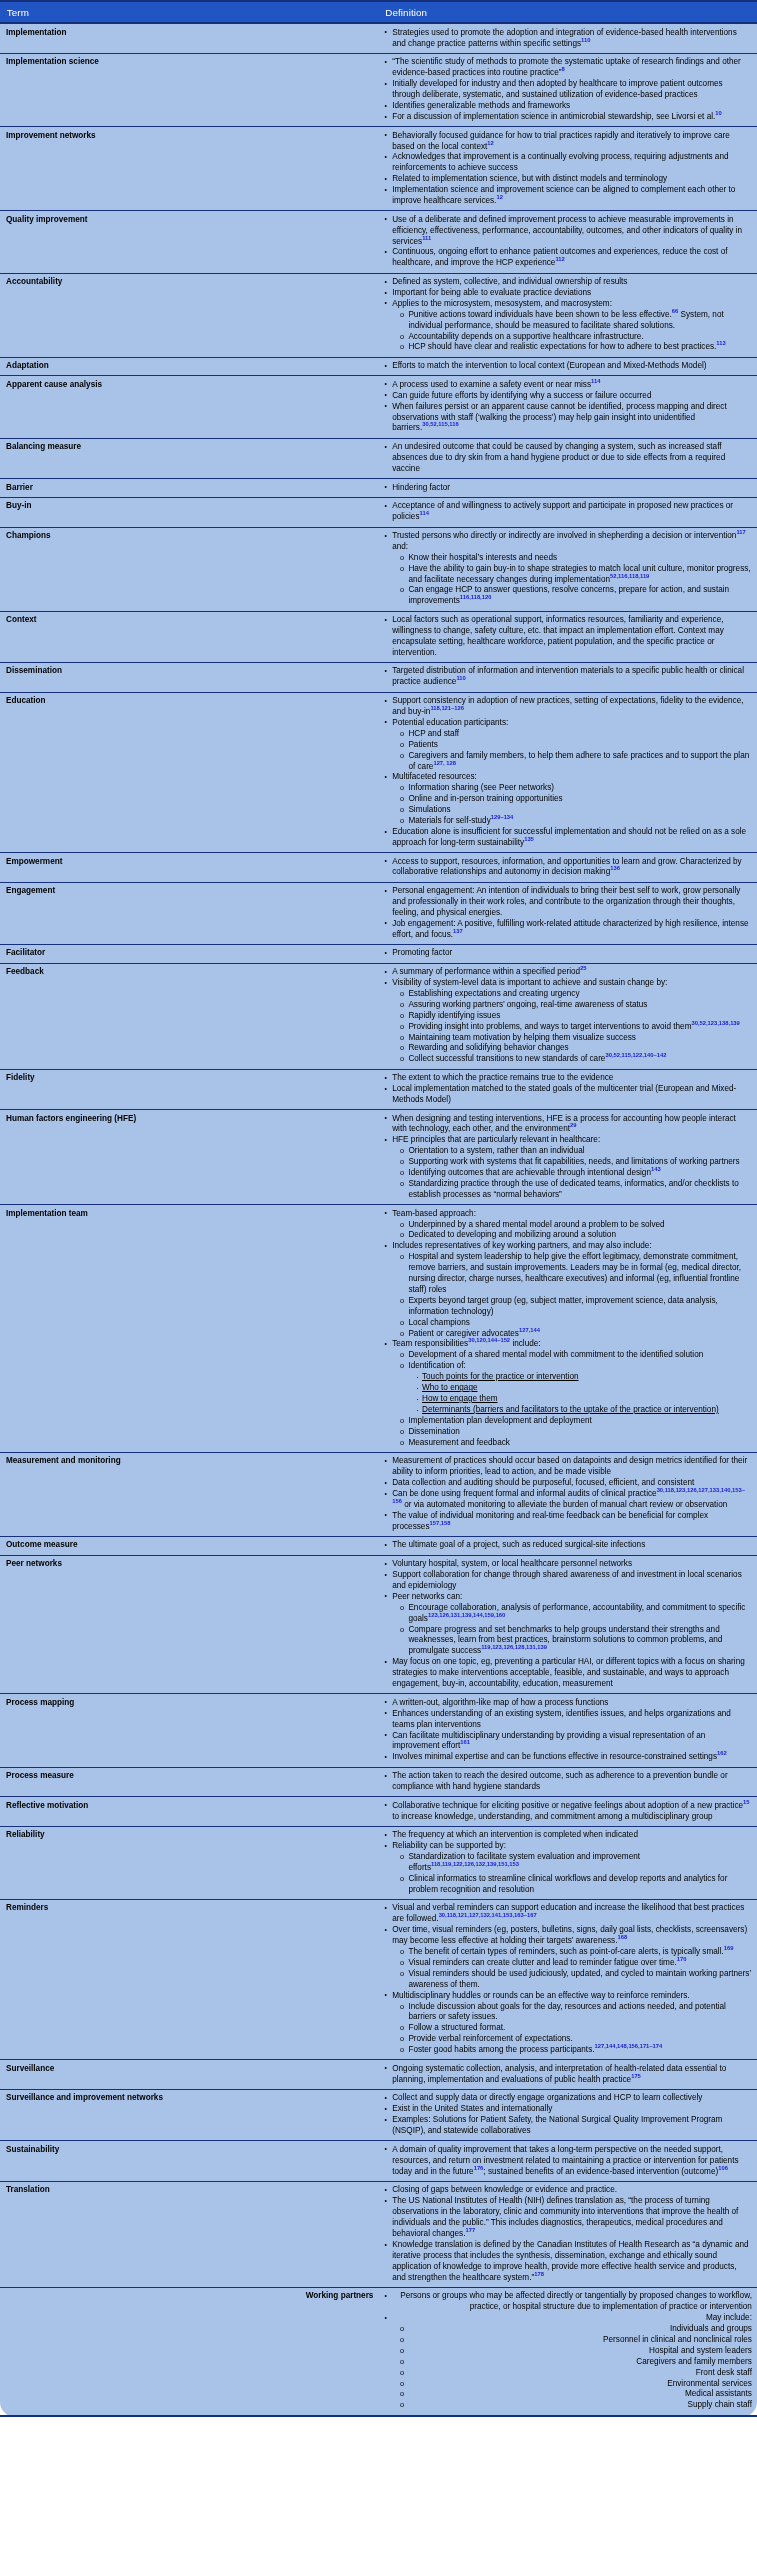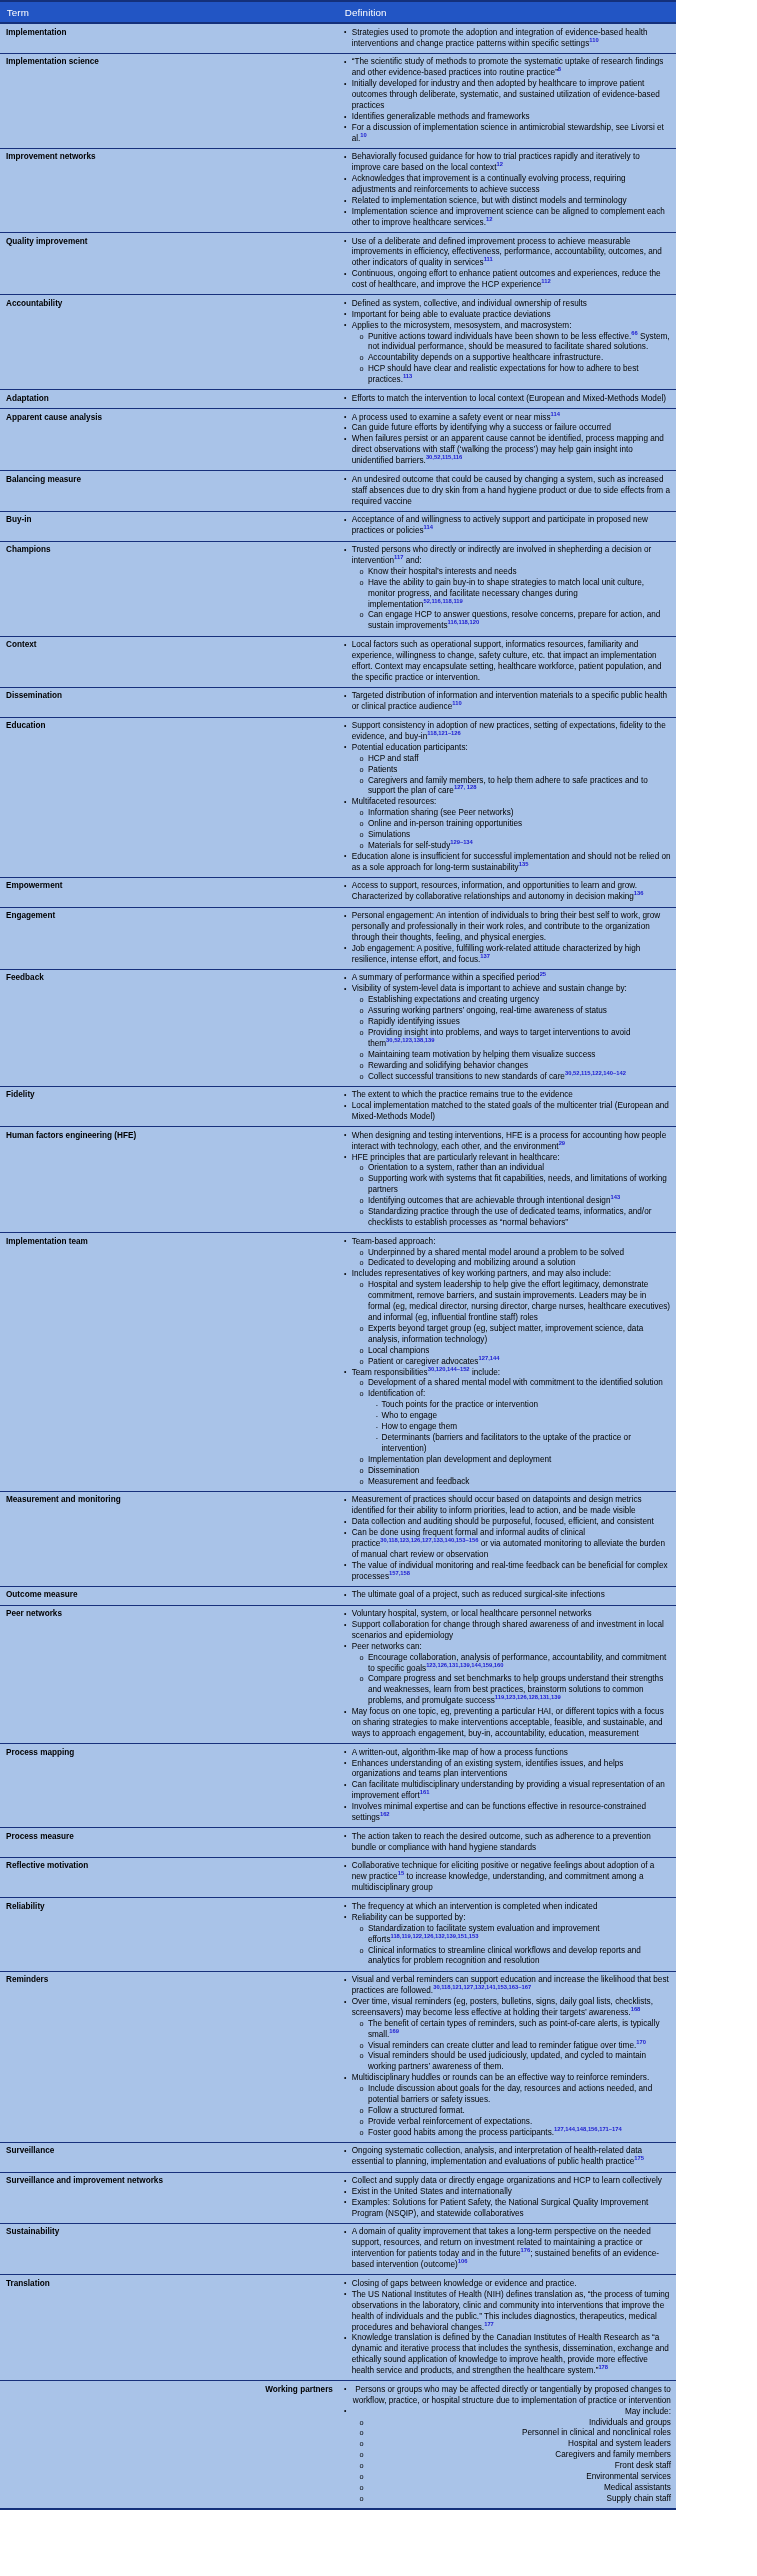--- a/index.html
+++ b/index.html
@@ -4,24 +4,25 @@
 <style>
   html, body {
     margin: 0;
     padding: 0;
     background: #ffffff;
   }
   body {
     font-family: "Liberation Sans", sans-serif;
   }
   #glossary-table {
-    width: 676px;
+    width: 757px;
     border-collapse: collapse;
     background: #a9c3e8;
     table-layout: fixed;
+    border-radius: 15px;
   }
   #glossary-table thead th {
     background: #2255c4;
     color: #ffffff;
     font-weight: normal;
     font-size: 9.8px;
     text-align: left;
     padding: 5.1px 6.8px 4.3px 6.8px;
     border-top: 2.1px solid #14307a;
     border-bottom: 2.1px solid #14307a;
@@ -79,20 +80,21 @@
     left: 0;
     top: 0;
     font-size: 7.3px;
   }
   ul.lvl3 {
     margin-left: 6.8px;
   }
   ul.lvl3 > li {
     position: relative;
     padding-left: 6.8px;
+    text-decoration: underline;
   }
   ul.lvl3 > li::before {
     content: "\00B7";
     position: absolute;
     left: 0.9px;
     top: -0.4px;
     font-size: 8.5px;
   }
   sup.ref {
     color: #1a1ad0;
@@ -206,20 +208,30 @@
           <span class="term-text">Balancing measure</span>
         </td>
         <td class="def-cell">
           <ul class="lvl1">
             <li><span>An undesired outcome that could be caused by changing a system, such as increased staff absences due to dry skin from a hand hygiene product or due to side effects from a required vaccine</span></li>
           </ul>
         </td>
       </tr>
       <tr>
         <td class="term-cell">
+          <span class="term-text">Barrier</span>
+        </td>
+        <td class="def-cell">
+          <ul class="lvl1">
+            <li><span>Hindering factor</span></li>
+          </ul>
+        </td>
+      </tr>
+      <tr>
+        <td class="term-cell">
           <span class="term-text">Buy-in</span>
         </td>
         <td class="def-cell">
           <ul class="lvl1">
             <li><span>Acceptance of and willingness to actively support and participate in proposed new practices or policies</span><sup class="ref">114</sup></li>
           </ul>
         </td>
       </tr>
       <tr>
         <td class="term-cell">
@@ -288,20 +300,30 @@
         </td>
       </tr>
       <tr>
         <td class="term-cell">
           <span class="term-text">Engagement</span>
         </td>
         <td class="def-cell">
           <ul class="lvl1">
             <li><span>Personal engagement: An intention of individuals to bring their best self to work, grow personally and professionally in their work roles, and contribute to the organization through their thoughts, feeling, and physical energies.</span></li>
             <li><span>Job engagement: A positive, fulfilling work-related attitude characterized by high resilience, intense effort, and focus.</span><sup class="ref">137</sup></li>
+          </ul>
+        </td>
+      </tr>
+      <tr>
+        <td class="term-cell">
+          <span class="term-text">Facilitator</span>
+        </td>
+        <td class="def-cell">
+          <ul class="lvl1">
+            <li><span>Promoting factor</span></li>
           </ul>
         </td>
       </tr>
       <tr>
         <td class="term-cell">
           <span class="term-text">Feedback</span>
         </td>
         <td class="def-cell">
           <ul class="lvl1">
             <li><span>A summary of performance within a specified period</span><sup class="ref">25</sup></li>

